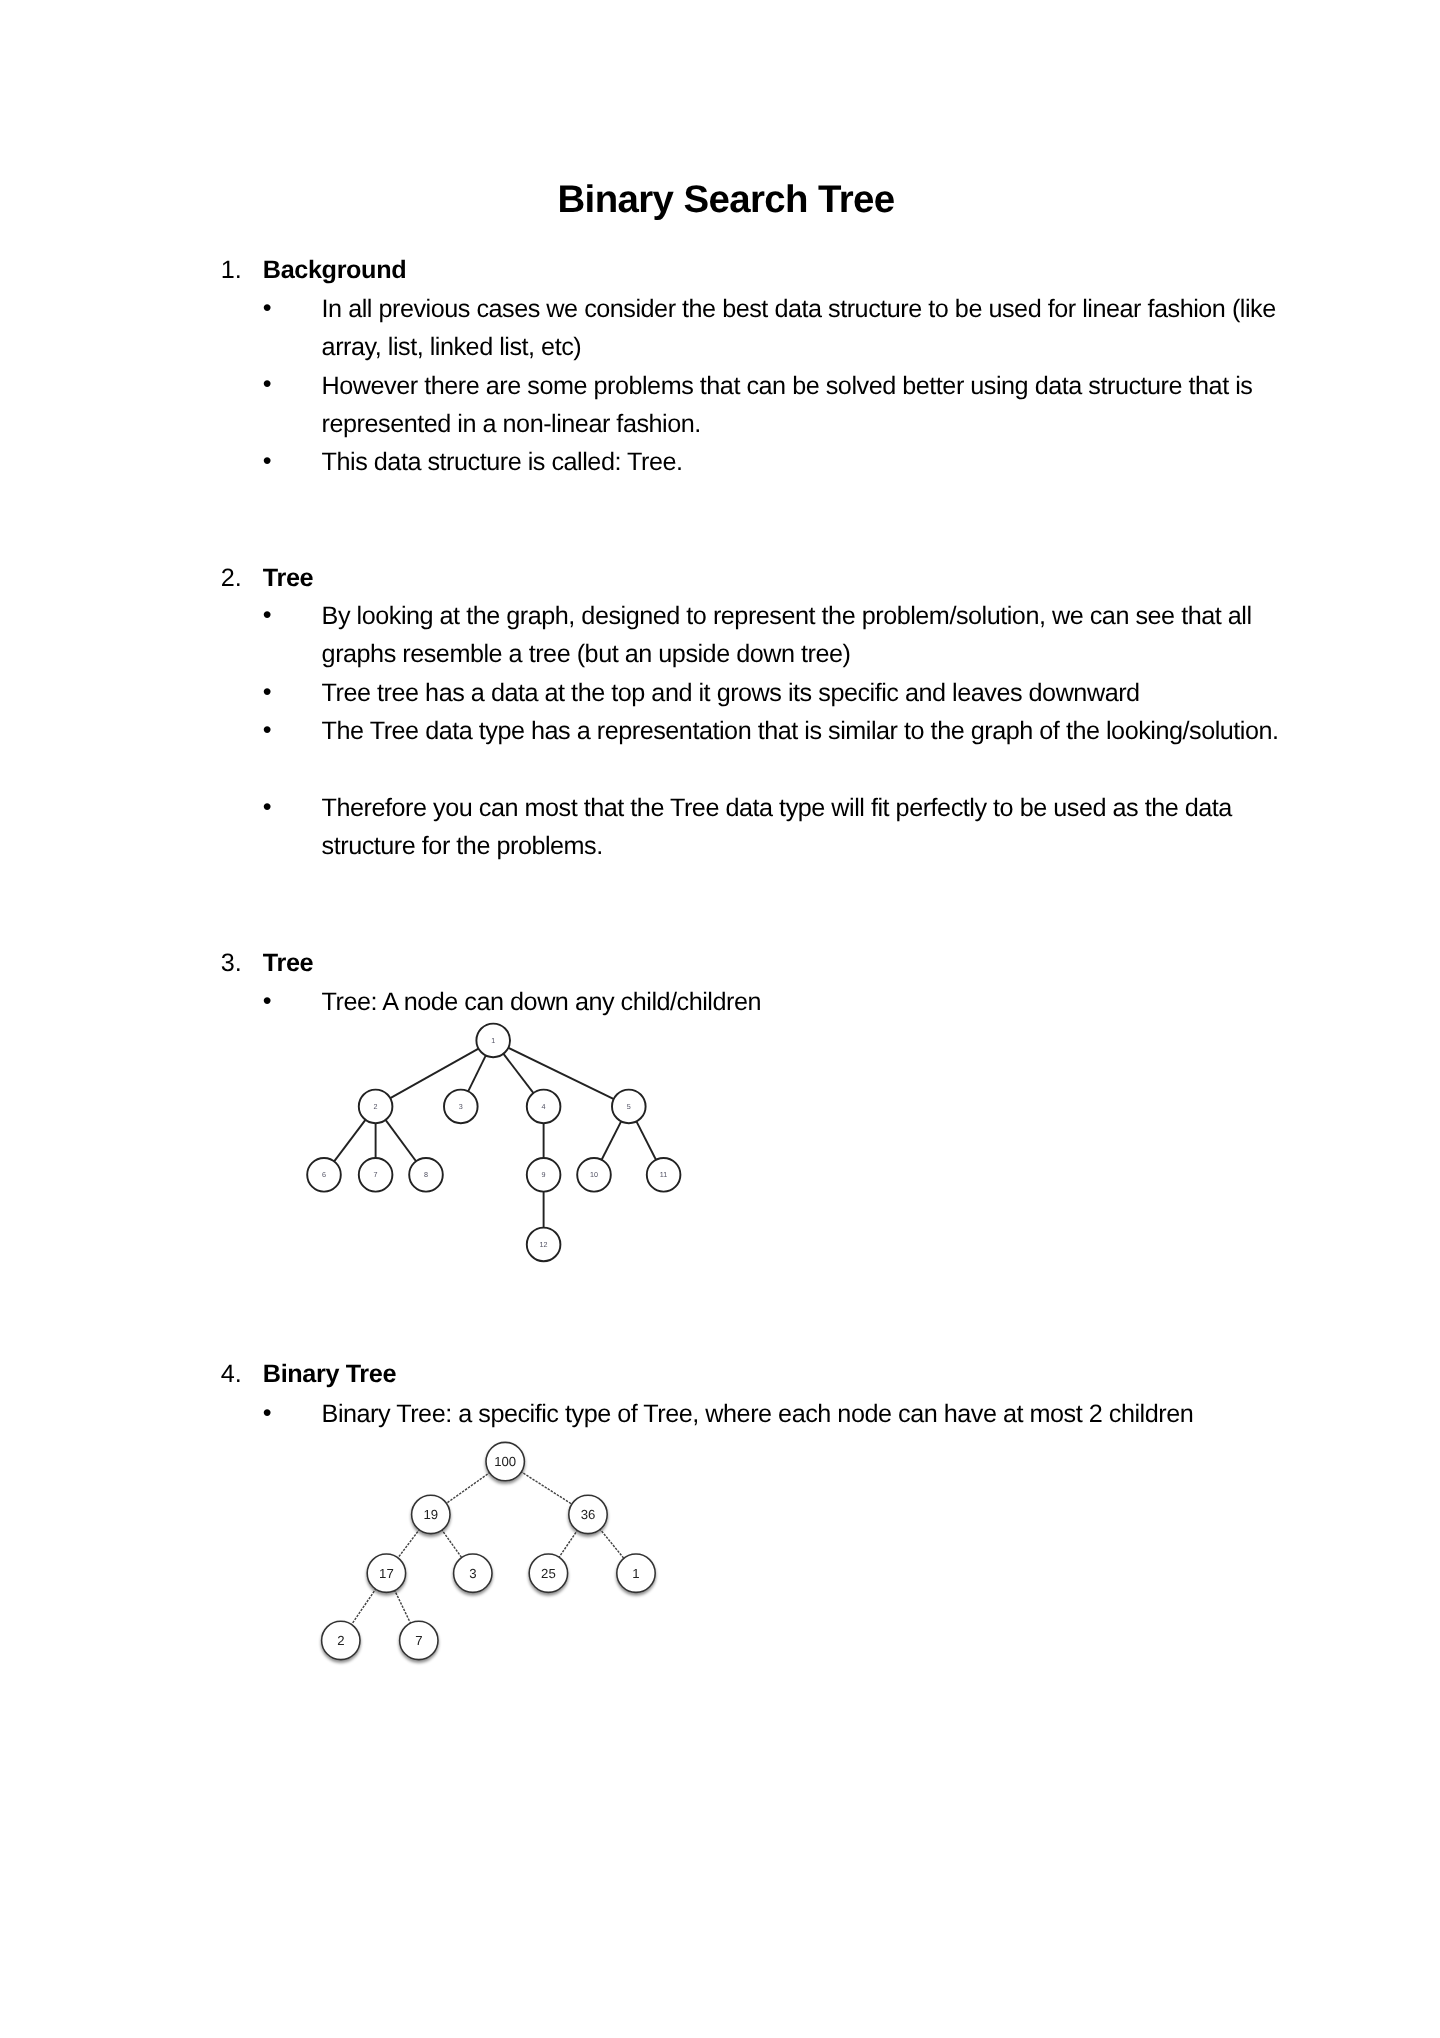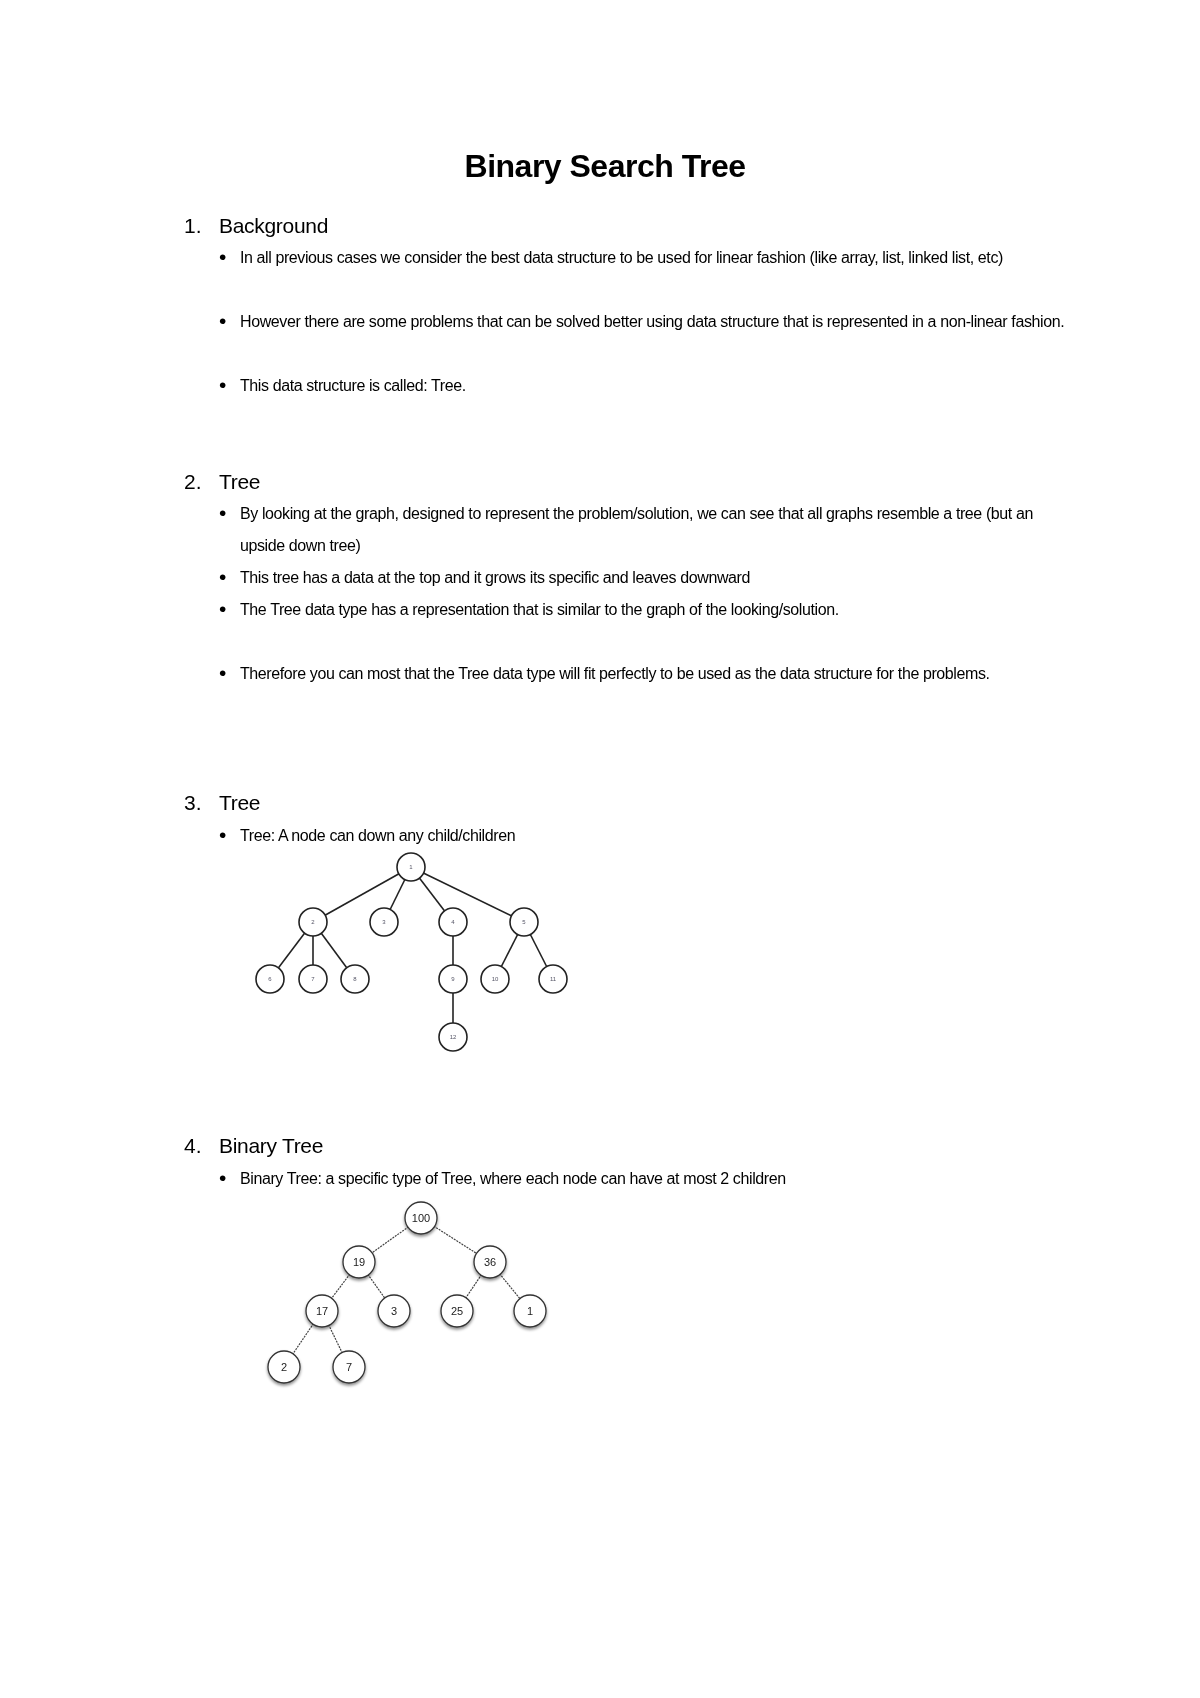--- a/index.html
+++ b/index.html
@@ -1,23 +1,23 @@
 <!DOCTYPE html>
 <html><head>
 <meta charset="utf-8">
 <style>
   html, body { margin: 0; padding: 0; background: #ffffff; }
   body { width: 1200px; height: 1698px; position: relative; overflow: hidden;
          font-family: "Liberation Sans", sans-serif; color: #000; }
   .title { position: absolute; top: 148px; left: 0; width: 1210px; text-align: center;
            font-size: 32px; font-weight: bold; letter-spacing: -0.5px; }
   .sec-num { position: absolute; left: 184px; font-size: 21px; }
-  .sec-label { position: absolute; left: 219px; font-size: 21px; font-weight: normal; letter-spacing: -0.3px; }
+  .sec-label { position: absolute; left: 219px; font-size: 21px; font-weight: bold; letter-spacing: -0.3px; }
   .bullet { position: absolute; left: 219px; font-size: 21px; }
-  .bullet-text { position: absolute; left: 240px; width: 830px; font-size: 16px; line-height: 32px; letter-spacing: -0.4px; }
+  .bullet-text { position: absolute; left: 268px; width: 830px; font-size: 21px; line-height: 32px; letter-spacing: -0.4px; }
   b { font-weight: normal; }
   svg.tree { position: absolute; left: 0; }
   svg text { font-family: "Liberation Sans", sans-serif; }
 </style>
 </head>
 <body>
 
 <div class="title">Binary Search Tree</div>
 
 <div class="sec-num" style="top:214px">1.</div>
@@ -29,21 +29,21 @@
 <div class="bullet-text" style="top:306px">However there are some problems that can be solved better using data structure that is represented in a non-linear fashion.</div>
 <div class="bullet" style="top:373px">•</div>
 <div class="bullet-text" style="top:370px"><span>This data structure is called: </span><b>Tree.</b></div>
 
 <div class="sec-num" style="top:470px">2.</div>
 <div class="sec-label" style="top:470px">Tree</div>
 
 <div class="bullet" style="top:501px">•</div>
 <div class="bullet-text" style="top:498px">By looking at the graph, designed to represent the problem/solution, we can see that all graphs resemble a tree (but an upside down tree)</div>
 <div class="bullet" style="top:565px">•</div>
-<div class="bullet-text" style="top:562px"><span>This tree has a </span><b>data</b><span> at the </span><b>top</b><span> and it grows its specific and leaves downward</span></div>
+<div class="bullet-text" style="top:562px"><span>Tree tree has a </span><b>data</b><span> at the </span><b>top</b><span> and it grows its specific and leaves downward</span></div>
 <div class="bullet" style="top:597px">•</div>
 <div class="bullet-text" style="top:594px">The Tree data type has a representation that is similar to the graph of the looking/solution.</div>
 <div class="bullet" style="top:661px">•</div>
 <div class="bullet-text" style="top:658px">Therefore you can most that the Tree data type will fit perfectly to be used as the data structure for the problems.</div>
 
 <div class="sec-num" style="top:791px">3.</div>
 <div class="sec-label" style="top:791px">Tree</div>
 <div class="bullet" style="top:823px">•</div>
 <div class="bullet-text" style="top:820px"><b>Tree:</b><span> A node can down any child/children</span></div>
 

